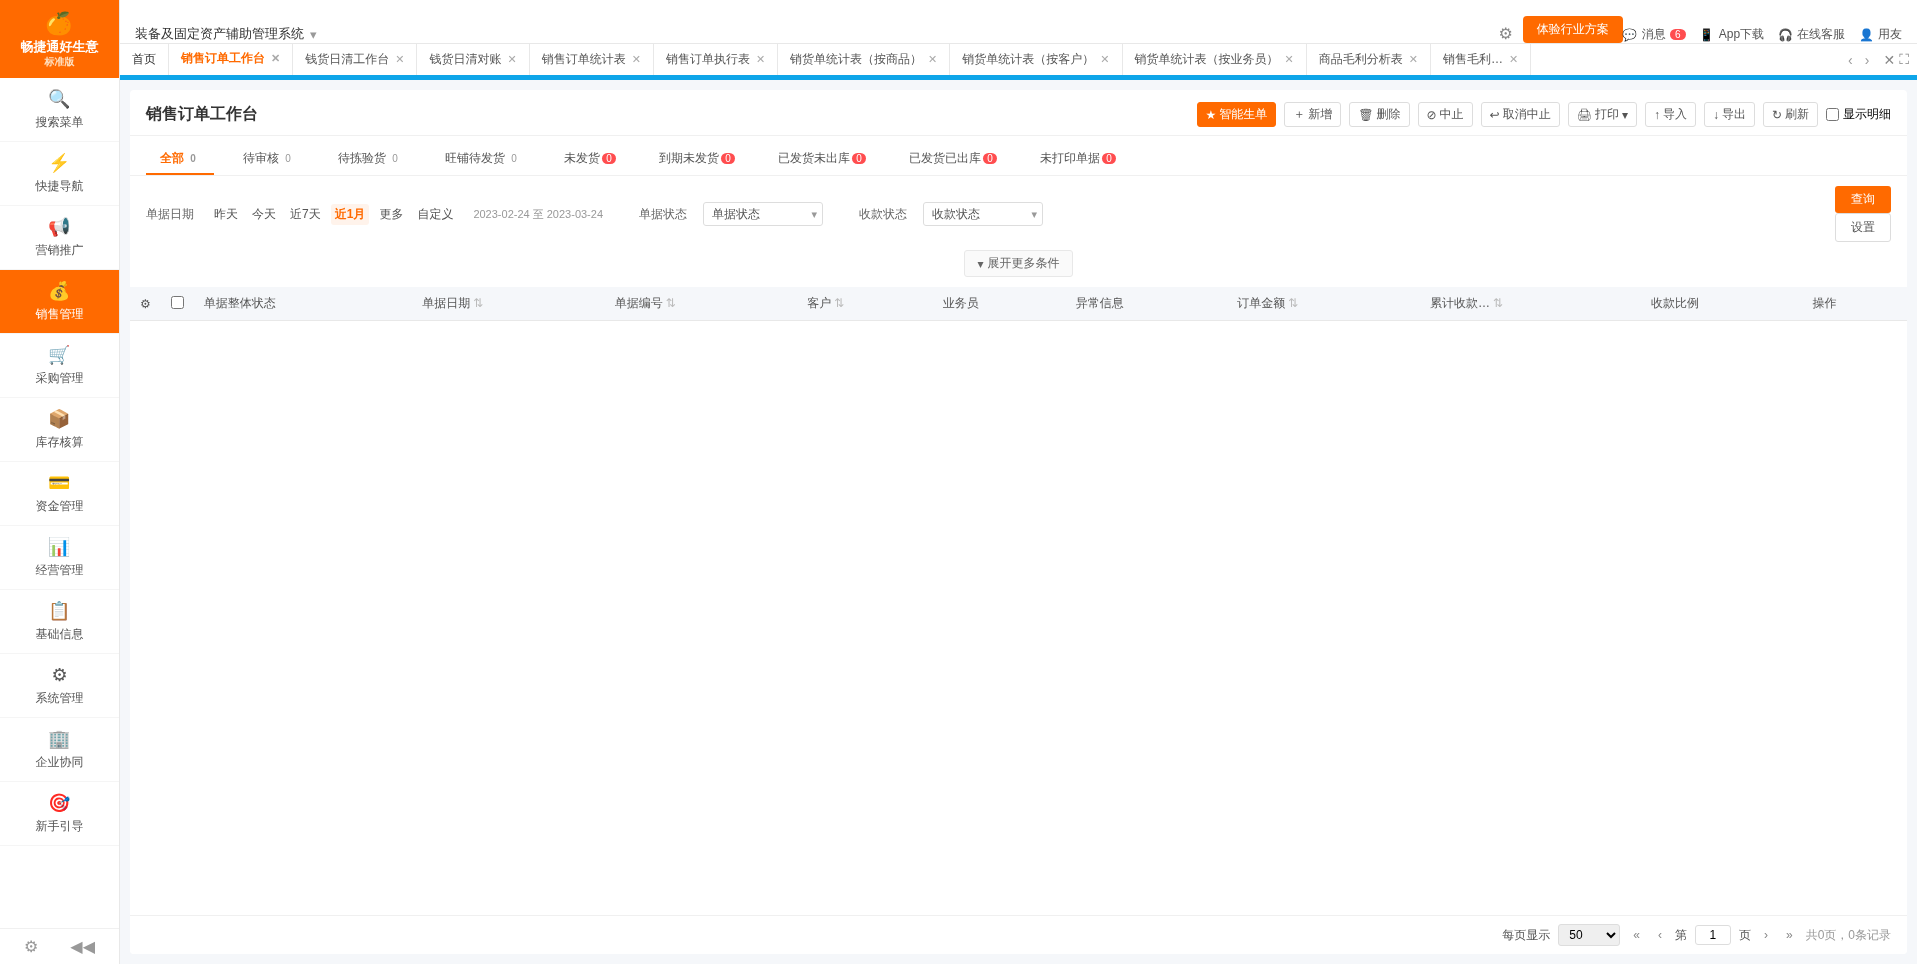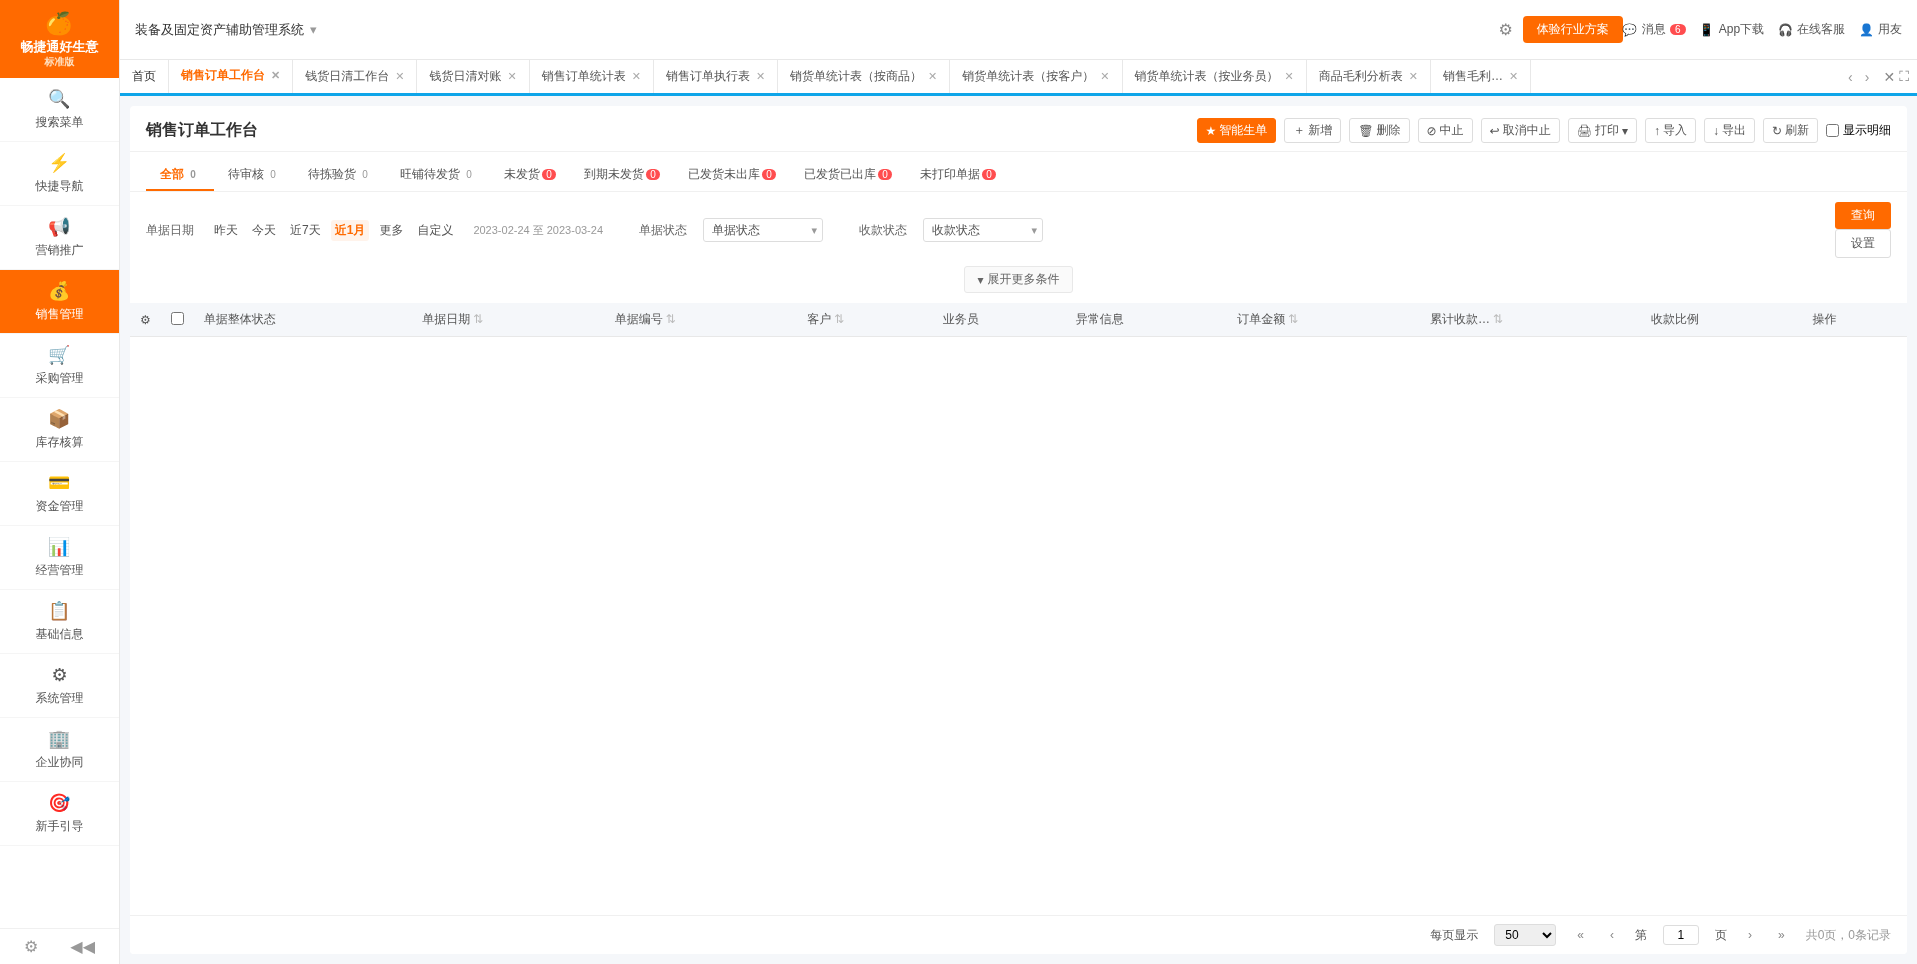--- a/index.html
+++ b/index.html
@@ -12,52 +12,52 @@
     .sidebar-item { display: flex; flex-direction: column; align-items: center; padding: 10px 5px; cursor: pointer; color: #555; font-size: 12px; border-bottom: 1px solid #f5f5f5; }
     .sidebar-item.active { background: #ff6a00; color: #fff; }
     .sidebar-item .icon { font-size: 18px; margin-bottom: 4px; }
     .sidebar-bottom { margin-top: auto; display: flex; justify-content: space-around; padding: 8px; border-top: 1px solid #f0f0f0; }
     .sidebar-bottom-btn { cursor: pointer; color: #999; font-size: 16px; }
 
     
     .main { flex: 1; display: flex; flex-direction: column; overflow: hidden; }
 
     
-    .topbar { background: #fff; border-bottom: 1px solid #e8e8e8; display: flex; align-items: center; padding: 0 15px; height: 60px; flex-shrink: 0; }
+    .topbar { background: #fff; border-bottom: 1px solid #e8e8e8; display: flex; align-items: flex-end; padding: 0 15px; height: 44px; flex-shrink: 0; }
     .topbar-title { font-size: 13px; color: #333; flex: 1; display: flex; align-items: center; gap: 6px; }
     .topbar-title .arrow { color: #999; cursor: pointer; }
     .topbar-settings { cursor: pointer; color: #888; margin-right: 10px; font-size: 16px; }
     .topbar-btn { background: #ff6a00; color: #fff; border: none; border-radius: 4px; padding: 5px 14px; cursor: pointer; font-size: 12px; }
     .topbar-right { display: flex; align-items: center; gap: 14px; margin-left: auto; color: #555; font-size: 12px; }
     .topbar-right-item { display: flex; align-items: center; gap: 4px; cursor: pointer; }
     .badge { background: #ff4d4f; color: #fff; border-radius: 10px; font-size: 10px; padding: 0 4px; min-width: 16px; text-align: center; }
 
     
-    .tabs-bar { background: #fff; border-bottom: 3px solid #0ea5e9; display: flex; align-items: center; overflow: hidden; flex-shrink: 0; height: 36px; }
+    .tabs-bar { background: #fff; border-bottom: 5px solid #0ea5e9; display: flex; align-items: center; overflow: hidden; flex-shrink: 0; height: 36px; }
     .tab-item { display: flex; align-items: center; padding: 0 12px; height: 36px; cursor: pointer; color: #555; font-size: 12px; white-space: nowrap; border-right: 1px solid #e8e8e8; flex-shrink: 0; }
     .tab-item.active { background: #fff; color: #ff6a00; border-bottom: 2px solid #ff6a00; font-weight: bold; }
     .tab-item.home { color: #333; }
     .tab-close { margin-left: 6px; color: #aaa; font-size: 11px; cursor: pointer; }
     .tabs-nav { display: flex; align-items: center; padding: 0 6px; color: #999; cursor: pointer; font-size: 14px; }
     .tabs-actions { display: flex; align-items: center; gap: 4px; padding: 0 8px; }
     .tabs-actions span { cursor: pointer; color: #888; font-size: 14px; }
 
     
     .content { flex: 1; display: flex; flex-direction: column; overflow: hidden; background: #f5f7fa; }
     .content-inner { flex: 1; display: flex; flex-direction: column; overflow: hidden; background: #fff; margin: 10px; border-radius: 4px; }
 
     
     .page-header { display: flex; align-items: center; justify-content: space-between; padding: 12px 16px 8px; border-bottom: 1px solid #f0f0f0; }
     .page-title { font-size: 16px; font-weight: bold; color: #333; }
     .page-actions { display: flex; align-items: center; gap: 8px; }
     .action-btn { display: flex; align-items: center; gap: 3px; cursor: pointer; color: #555; font-size: 12px; padding: 3px 8px; border: 1px solid #ddd; border-radius: 3px; background: #fff; }
     .action-btn.primary { background: #ff6a00; color: #fff; border-color: #ff6a00; }
 
     
-    .sub-tabs { display: flex; align-items: center; padding: 8px 16px 0; border-bottom: 1px solid #f0f0f0; gap: 0; }
+    .sub-tabs { display: flex; align-items: center; padding: 8px 16px 0; border-bottom: 1px solid #f0f0f0; gap: 15px; }
     .sub-tab { padding: 6px 14px; cursor: pointer; color: #555; font-size: 12px; border-bottom: 2px solid transparent; white-space: nowrap; }
     .sub-tab.active { color: #ff6a00; border-bottom: 2px solid #ff6a00; font-weight: bold; }
     .sub-tab .cnt-badge { background: #ff4d4f; color: #fff; border-radius: 10px; font-size: 10px; padding: 0 4px; min-width: 14px; text-align: center; display: inline-block; margin-left: 2px; }
 
     
     .filters { padding: 10px 16px; background: #fff; display: flex; flex-direction: column; gap: 8px; }
     .filter-row { display: flex; align-items: center; gap: 16px; flex-wrap: wrap; }
     .filter-label { color: #666; font-size: 12px; white-space: nowrap; }
     .filter-date-options { display: flex; align-items: center; gap: 6px; }
     .date-option { color: #555; cursor: pointer; font-size: 12px; padding: 2px 4px; }
@@ -85,21 +85,21 @@
     thead tr { background: #f5f7fa; }
     th { padding: 8px 10px; text-align: left; color: #555; font-weight: normal; border-bottom: 1px solid #e8e8e8; white-space: nowrap; }
     th .sort-icon { color: #bbb; cursor: pointer; margin-left: 3px; }
     .th-check { width: 30px; text-align: center; }
     .th-gear { width: 30px; text-align: center; }
     .empty-state { display: flex; flex-direction: column; align-items: center; justify-content: center; padding: 80px 0 40px; }
     .empty-icon { font-size: 80px; color: #ffcba0; margin-bottom: 12px; }
     .empty-text { color: #bbb; font-size: 13px; }
 
     
-    .pagination { display: flex; align-items: center; justify-content: flex-end; padding: 8px 16px; border-top: 1px solid #f0f0f0; gap: 16px; font-size: 12px; color: #555; background: #fff; flex-shrink: 0; }
+    .pagination { display: flex; align-items: center; justify-content: flex-end; padding: 8px 16px; border-top: 1px solid #f0f0f0; gap: 8px; font-size: 12px; color: #555; background: #fff; flex-shrink: 0; }
     .page-size-select { border: 1px solid #ddd; border-radius: 3px; padding: 2px 20px 2px 6px; font-size: 12px; }
     .page-nav { cursor: pointer; color: #888; padding: 2px 5px; }
     .page-input { border: 1px solid #ddd; border-radius: 3px; padding: 2px 5px; width: 36px; text-align: center; font-size: 12px; }
 
     
     .table-wrap::-webkit-scrollbar { height: 6px; width: 6px; }
     .table-wrap::-webkit-scrollbar-thumb { background: #ddd; border-radius: 3px; }
 
     .horizontal-scroll { height: 10px; overflow-x: auto; margin: 0 16px; }
     .horizontal-scroll-inner { height: 1px; width: 1200px; }

